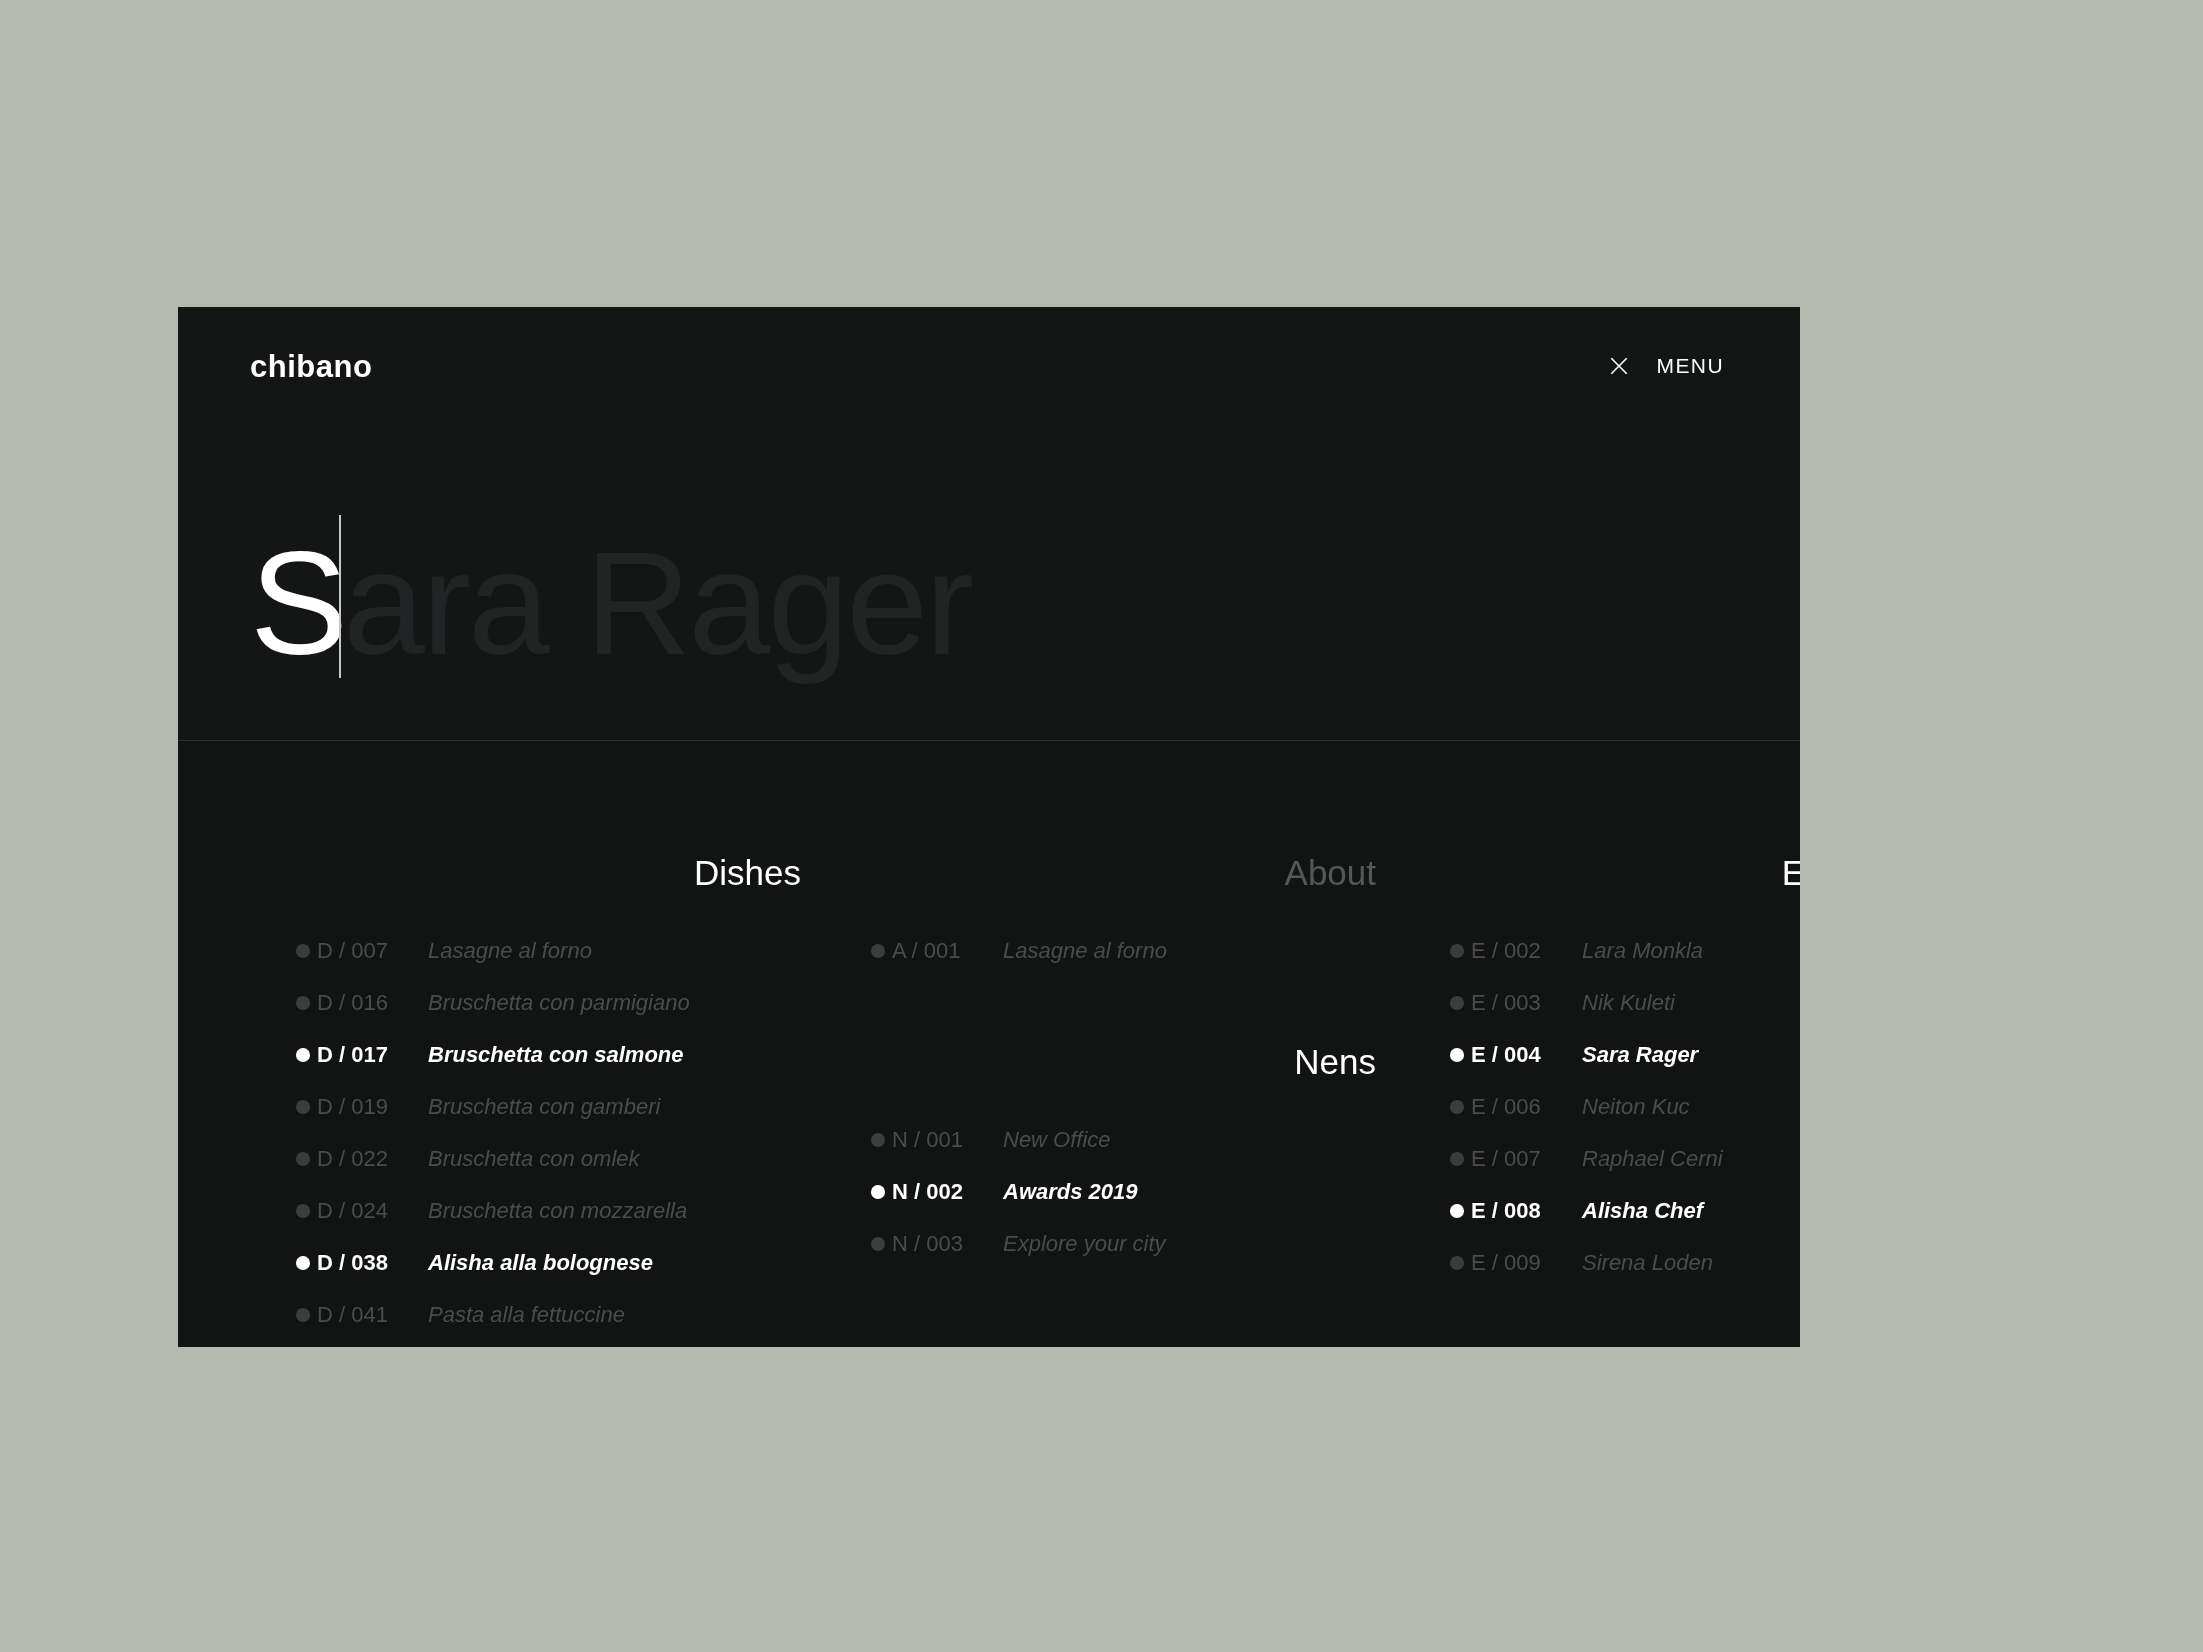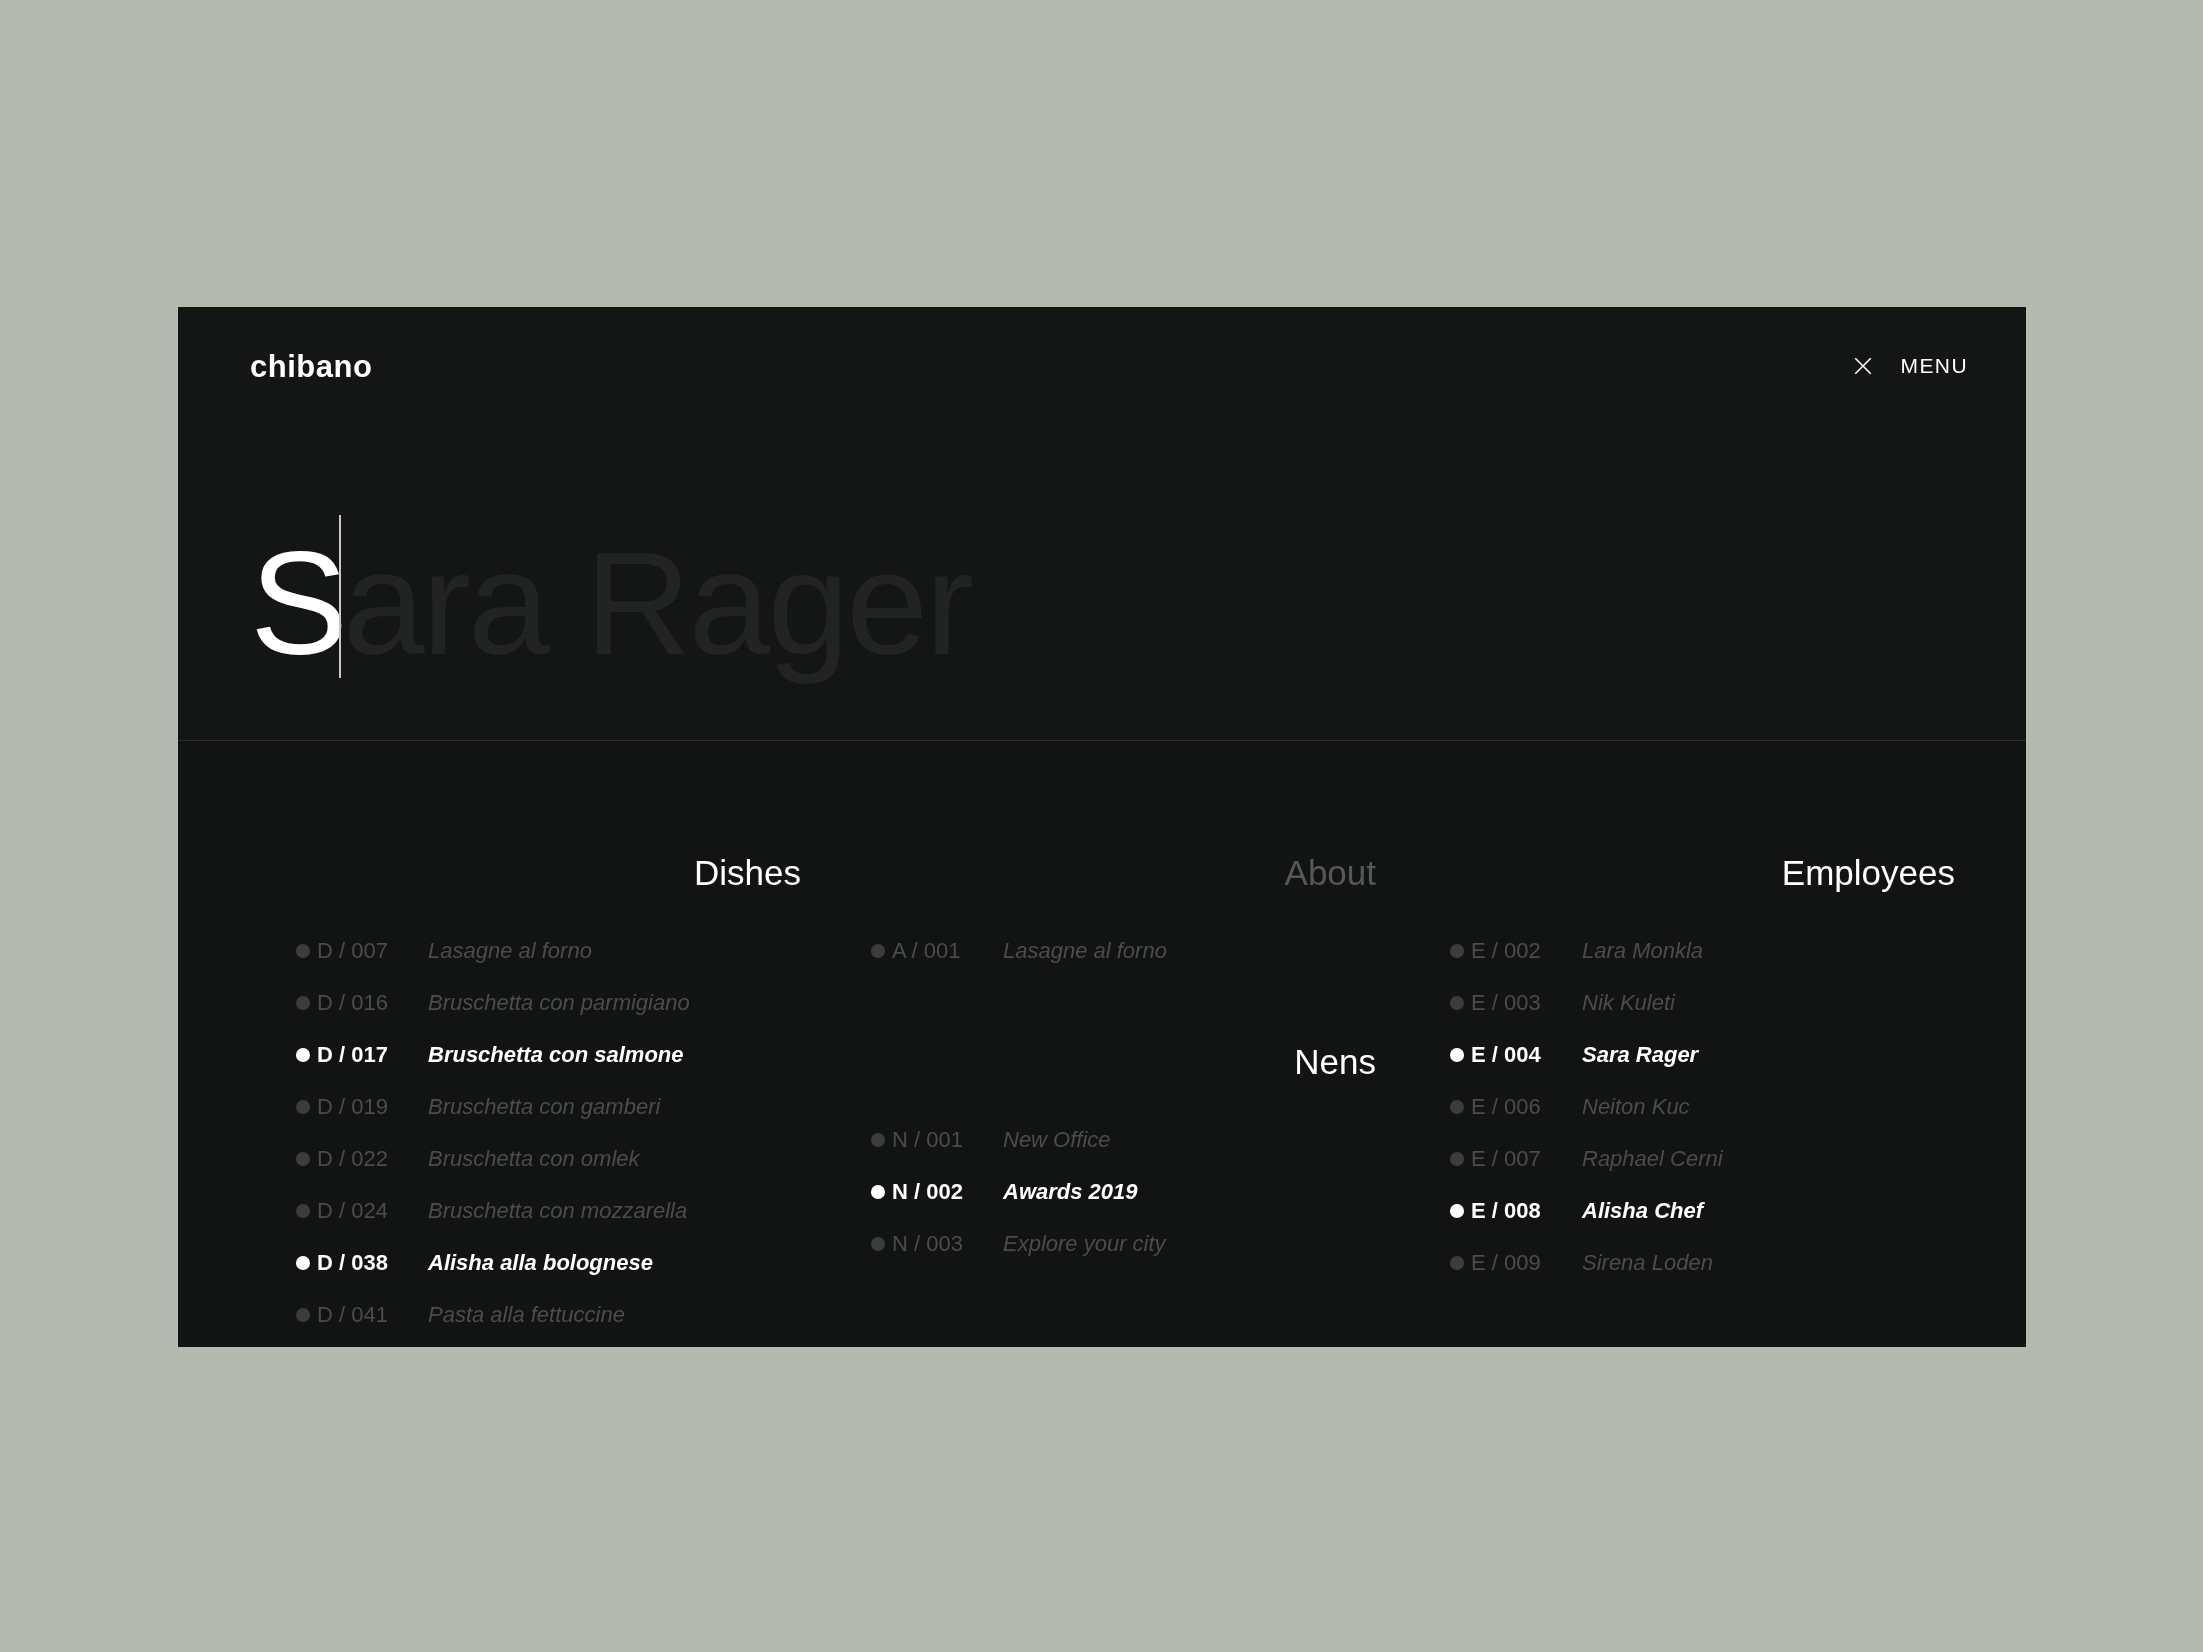--- a/index.html
+++ b/index.html
@@ -16,37 +16,37 @@
   }
   *{margin:0;padding:0;box-sizing:border-box;}
   html,body{width:2204px;height:1653px;}
   body{
     background:var(--page-bg);
     font-family:"Liberation Sans","DejaVu Sans",sans-serif;
     position:relative;
     overflow:hidden;
   }
   .panel{
-    position:absolute;left:178px;top:307px;width:1848px;height:1040px;
+    position:absolute;left:178px;top:307px;width:1622px;height:1040px;
     background:var(--panel-bg);
     overflow:hidden;
   }
   
   .search-area{
     position:absolute;left:0;top:0;width:100%;height:433px;
     background:var(--search-bg);
   }
   .logo{
     position:absolute;left:72px;top:43px;
     font-size:31px;line-height:33px;font-weight:700;letter-spacing:0.5px;
     color:var(--active-text);
     cursor:pointer;
   }
   .top-actions{
-    position:absolute;right:58px;top:48px;
+    position:absolute;right:76px;top:48px;
     display:flex;align-items:center;gap:28px;
   }
   .close{width:20px;height:20px;display:block;cursor:pointer;}
   .menu{
     font-size:21px;line-height:22px;letter-spacing:1.4px;
     color:var(--active-text);cursor:pointer;
   }
   .search-input{
     position:absolute;left:0;top:0;width:100%;height:100%;
     font-size:147px;letter-spacing:-2.8px;cursor:text;

